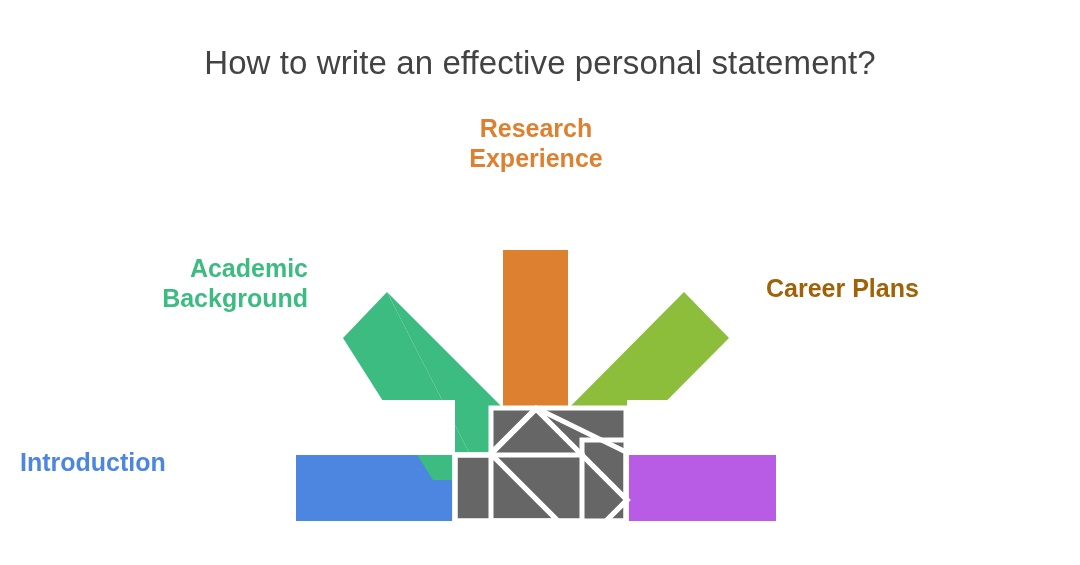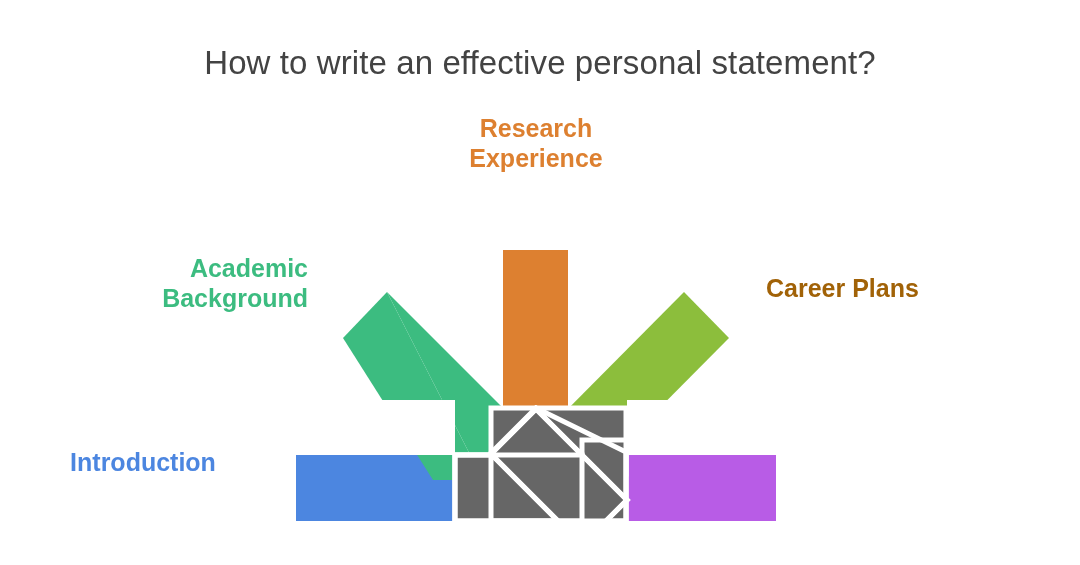--- a/index.html
+++ b/index.html
@@ -86,21 +86,21 @@
     width: 280px;
     text-align: left;
     font-size: 25px;
     color: #8CBE3C;
   }
 
   .label-introduction {
     left: 20px;
     top: 448px;
     width: 246px;
-    text-align: center;
+    text-align: left;
     font-size: 25px;
     color: #4C86E0;
   }
 
   .label-fit {
     left: 810px;
     top: 431px;
     width: 260px;
     text-align: left;
     font-size: 25px;

